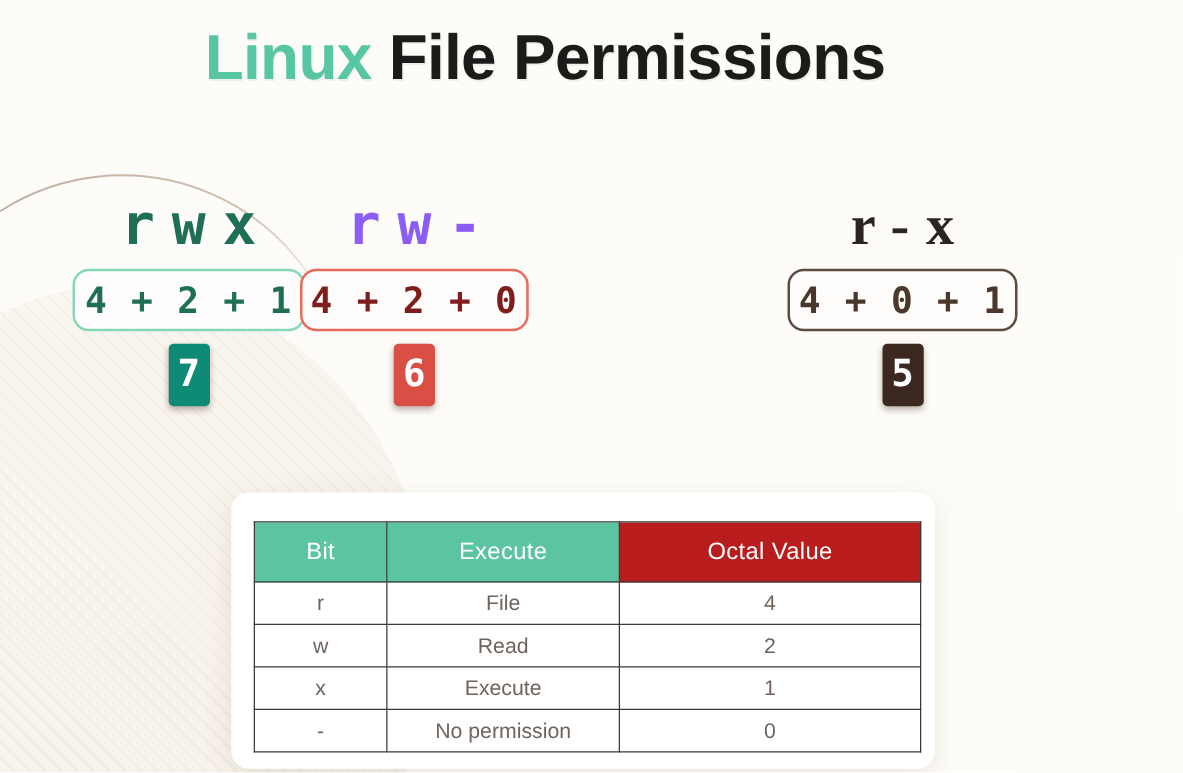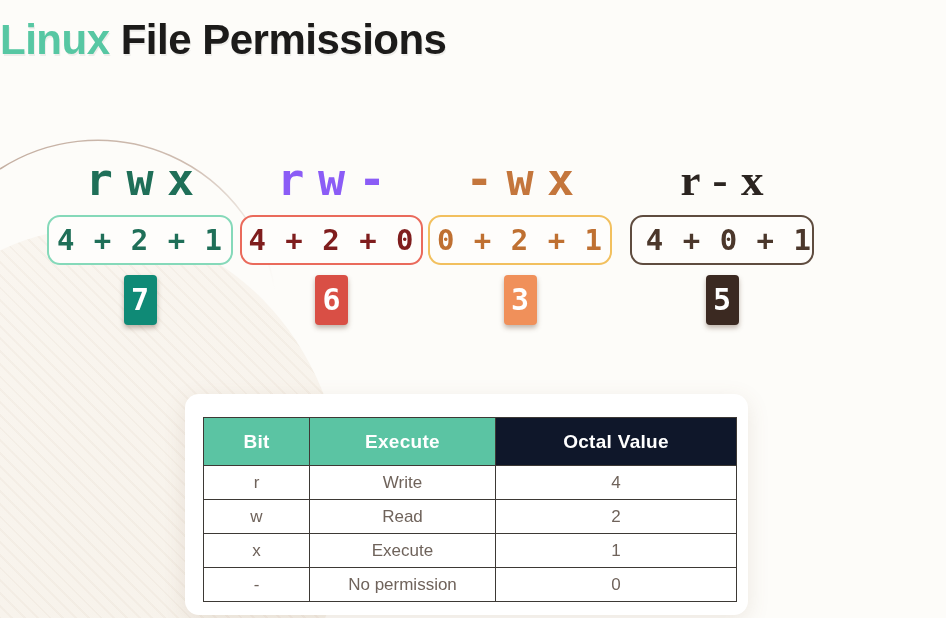--- a/index.html
+++ b/index.html
@@ -16,21 +16,21 @@
     background:
       repeating-linear-gradient(45deg,
         rgba(190,165,140,0.08) 0px, rgba(190,165,140,0.08) 2px,
         rgba(0,0,0,0) 2px, rgba(0,0,0,0) 9px),
       linear-gradient(160deg, #faf6f0 0%, #f6f1e9 100%);
   }
   .arc { position:absolute; left:0; top:130px; width:400px; height:300px; }
 
   .title {
     position:absolute; top:16px; left:0; width:872px;
-    text-align:left; font-size:42px; font-weight:800; letter-spacing:-0.5px;
+    text-align:center; font-size:51px; font-weight:800; letter-spacing:-0.5px;
     color:#1c1b1a; text-shadow:1px 2px 0 rgba(0,0,0,0.06);
   }
 
   .col { position:absolute; top:155px; text-align:center; }
   .perm {
     font-family:"DejaVu Sans Mono", monospace;
     font-size:45px; font-weight:bold;
     letter-spacing:0.30em; text-indent:0.30em;
     height:52px; line-height:50px; white-space:nowrap;
   }
@@ -52,21 +52,21 @@
   .card {
     position:absolute; left:185px; top:394px; width:563px; height:221px;
     background:#ffffff; border-radius:14px;
     box-shadow:0 6px 22px rgba(120,90,60,0.13);
   }
   table.perm-table { border-collapse:collapse; margin:23px 0 0 18px; }
   .perm-table th, .perm-table td {
     border:1.6px solid #3d3935; text-align:center; padding:0;
   }
   .perm-table th {
-    height:47px; color:#ffffff; font-size:19px; font-weight:bold;
+    height:47px; color:#ffffff; font-size:19px; font-weight:normal;
     letter-spacing:0.3px;
   }
   .perm-table td { height:33px; color:#6f635b; font-size:17px; }
   .col-bit { width:105px; } .col-purpose { width:185px; } .col-octal { width:240px; }
 </style>
 </head>
 <body>
 
 <div class="stage">
 
@@ -80,57 +80,52 @@
         <stop offset="1" stop-color="#96705a" stop-opacity="0"></stop>
       </linearGradient>
     </defs>
     <path d="M 0 39 A 180 180 0 0 1 275 160" fill="none" stroke="url(#fadeStroke)" stroke-width="1.5"></path>
   </svg>
 
   <div class="title">
     <span style="color: rgb(87, 199, 163);">Linux</span><span> File Permissions</span>
   </div>
 
-  <div class="col" style="left:47px;  width:186px;">
+  <div class="col" style="left:58px;  width:186px;">
     <div class="perm" style="color: rgb(31, 111, 88);">rwx</div>
     <div class="eq-box" style="border-color: rgb(133, 217, 185); color: rgb(31, 111, 88);">4 + 2 + 1</div>
     <div class="badge" style="background-color: rgb(15, 138, 118);">7</div>
   </div>
 
   <div class="col" style="left:240px; width:183px;">
     <div class="perm" style="color: #8b5cf6;">rw-</div>
     <div class="eq-box" style="border-color: rgb(234, 106, 91); color: #7f1d1d;">4 + 2 + 0</div>
     <div class="badge" style="background-color: rgb(217, 79, 69);">6</div>
   </div>
 
-  <div class="col" style="left:428px; width:184px;">
-    <div class="perm" style="color: rgb(196, 118, 60);">-wx</div>
-    <div class="eq-box" style="border-color: rgb(242, 192, 94); color: rgb(191, 112, 49);">0 + 2 + 1</div>
-    <div class="badge" style="background-color: rgb(240, 144, 90);">3</div>
-  </div>
 
   <div class="col" style="left:630px; width:184px;">
     <div class="perm" style="color: rgb(43, 36, 32); font-family: Liberation Serif, serif;">r-x</div>
-    <div class="eq-box" style="border-color: rgb(95, 76, 63); color: rgb(75, 55, 43); text-align: right;">4 + 0 + 1</div>
+    <div class="eq-box" style="border-color: rgb(95, 76, 63); color: rgb(75, 55, 43);">4 + 0 + 1</div>
     <div class="badge" style="background-color: rgb(59, 41, 33);">5</div>
   </div>
 
   <div class="card">
     <table class="perm-table">
       <thead>
         <tr>
           <th class="col-bit" style="background-color: rgb(91, 196, 163);">Bit</th>
           <th class="col-purpose" style="background-color: rgb(91, 196, 163);">Execute</th>
-          <th class="col-octal" style="background-color: #0f172a;">Octal Value</th>
+          <th class="col-octal" style="background-color: #b91c1c;">Octal Value</th>
         </tr>
       </thead>
       <tbody>
         <tr>
           <td>r</td>
-          <td>Write</td>
+          <td>File</td>
           <td>4</td>
         </tr>
         <tr>
           <td>w</td>
           <td>Read</td>
           <td>2</td>
         </tr>
         <tr>
           <td>x</td>
           <td>Execute</td>

